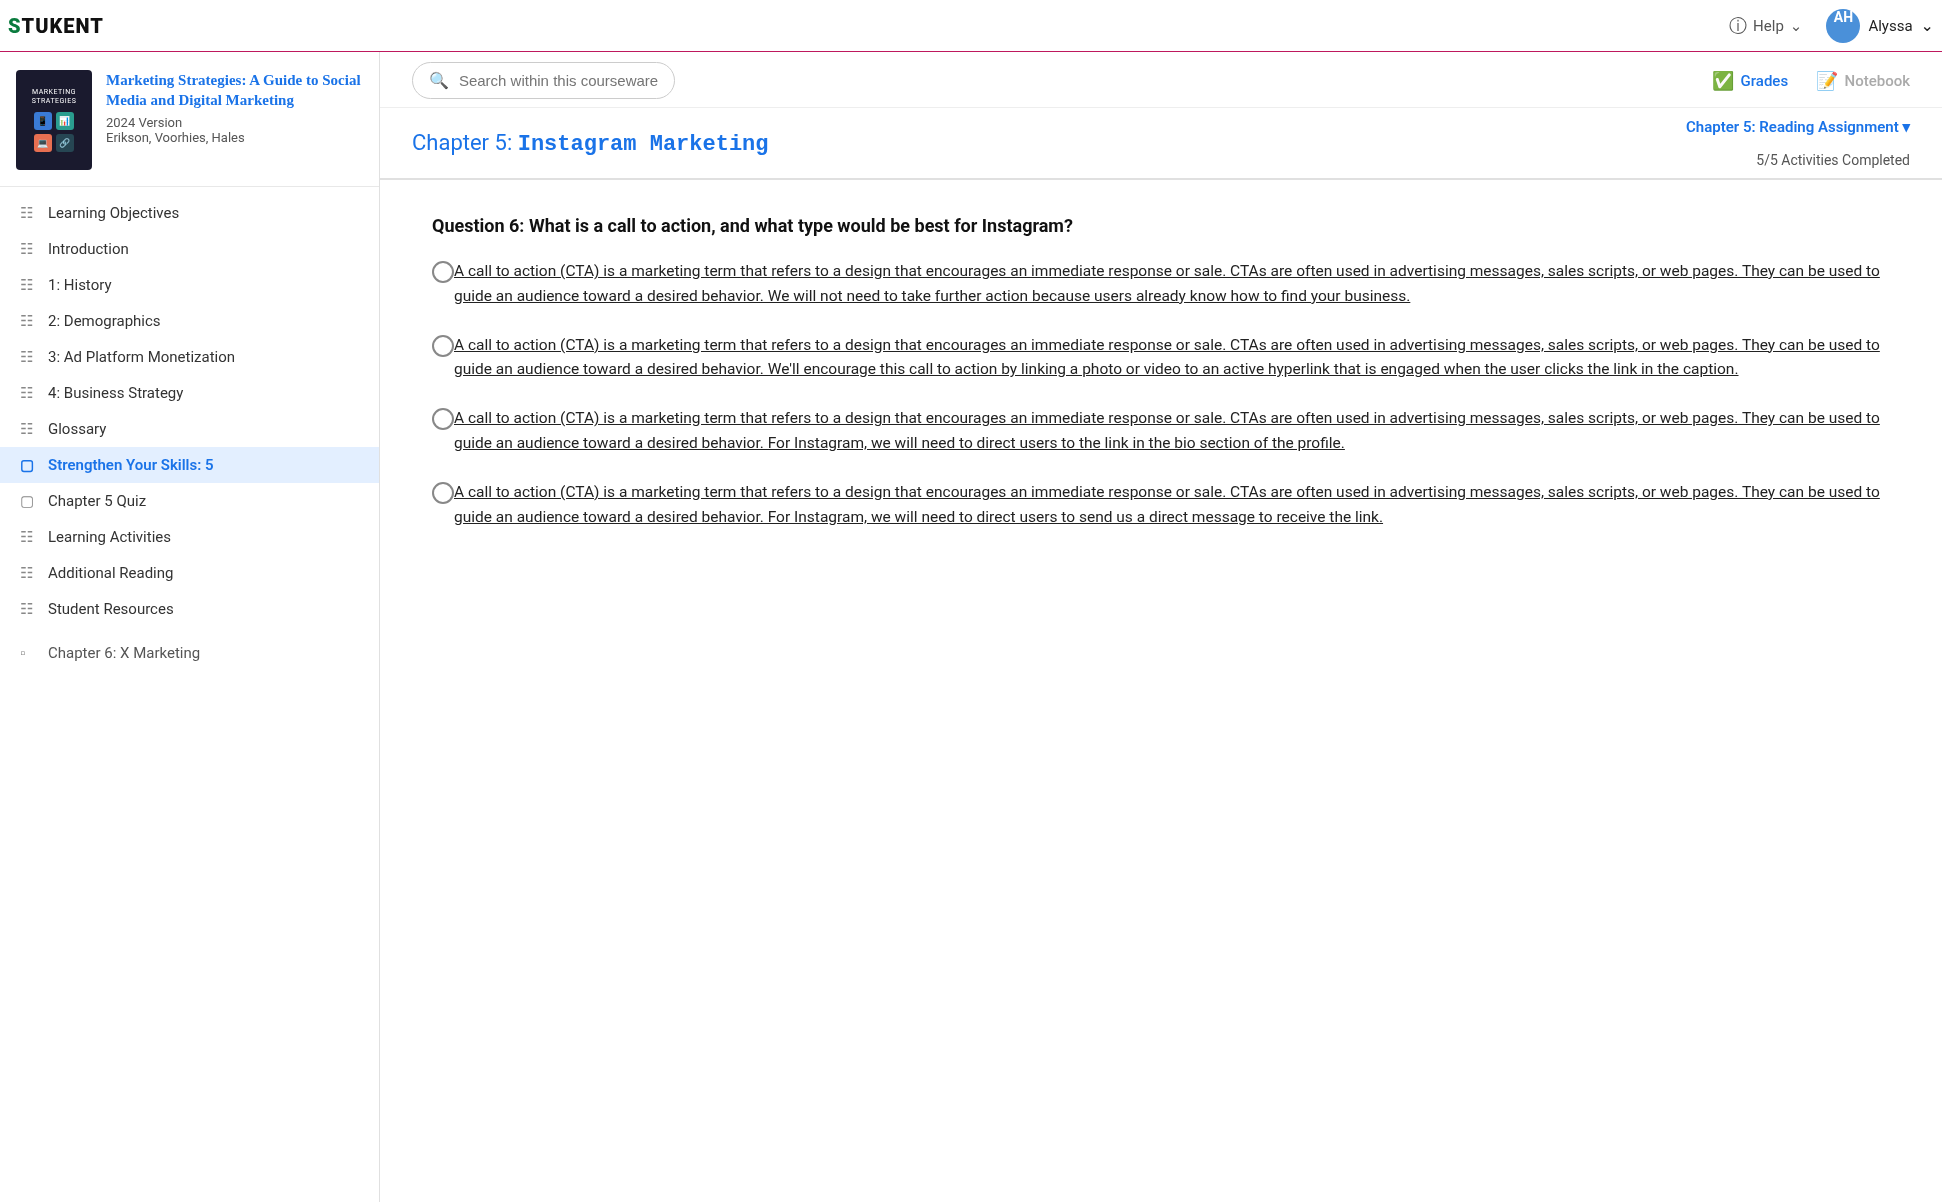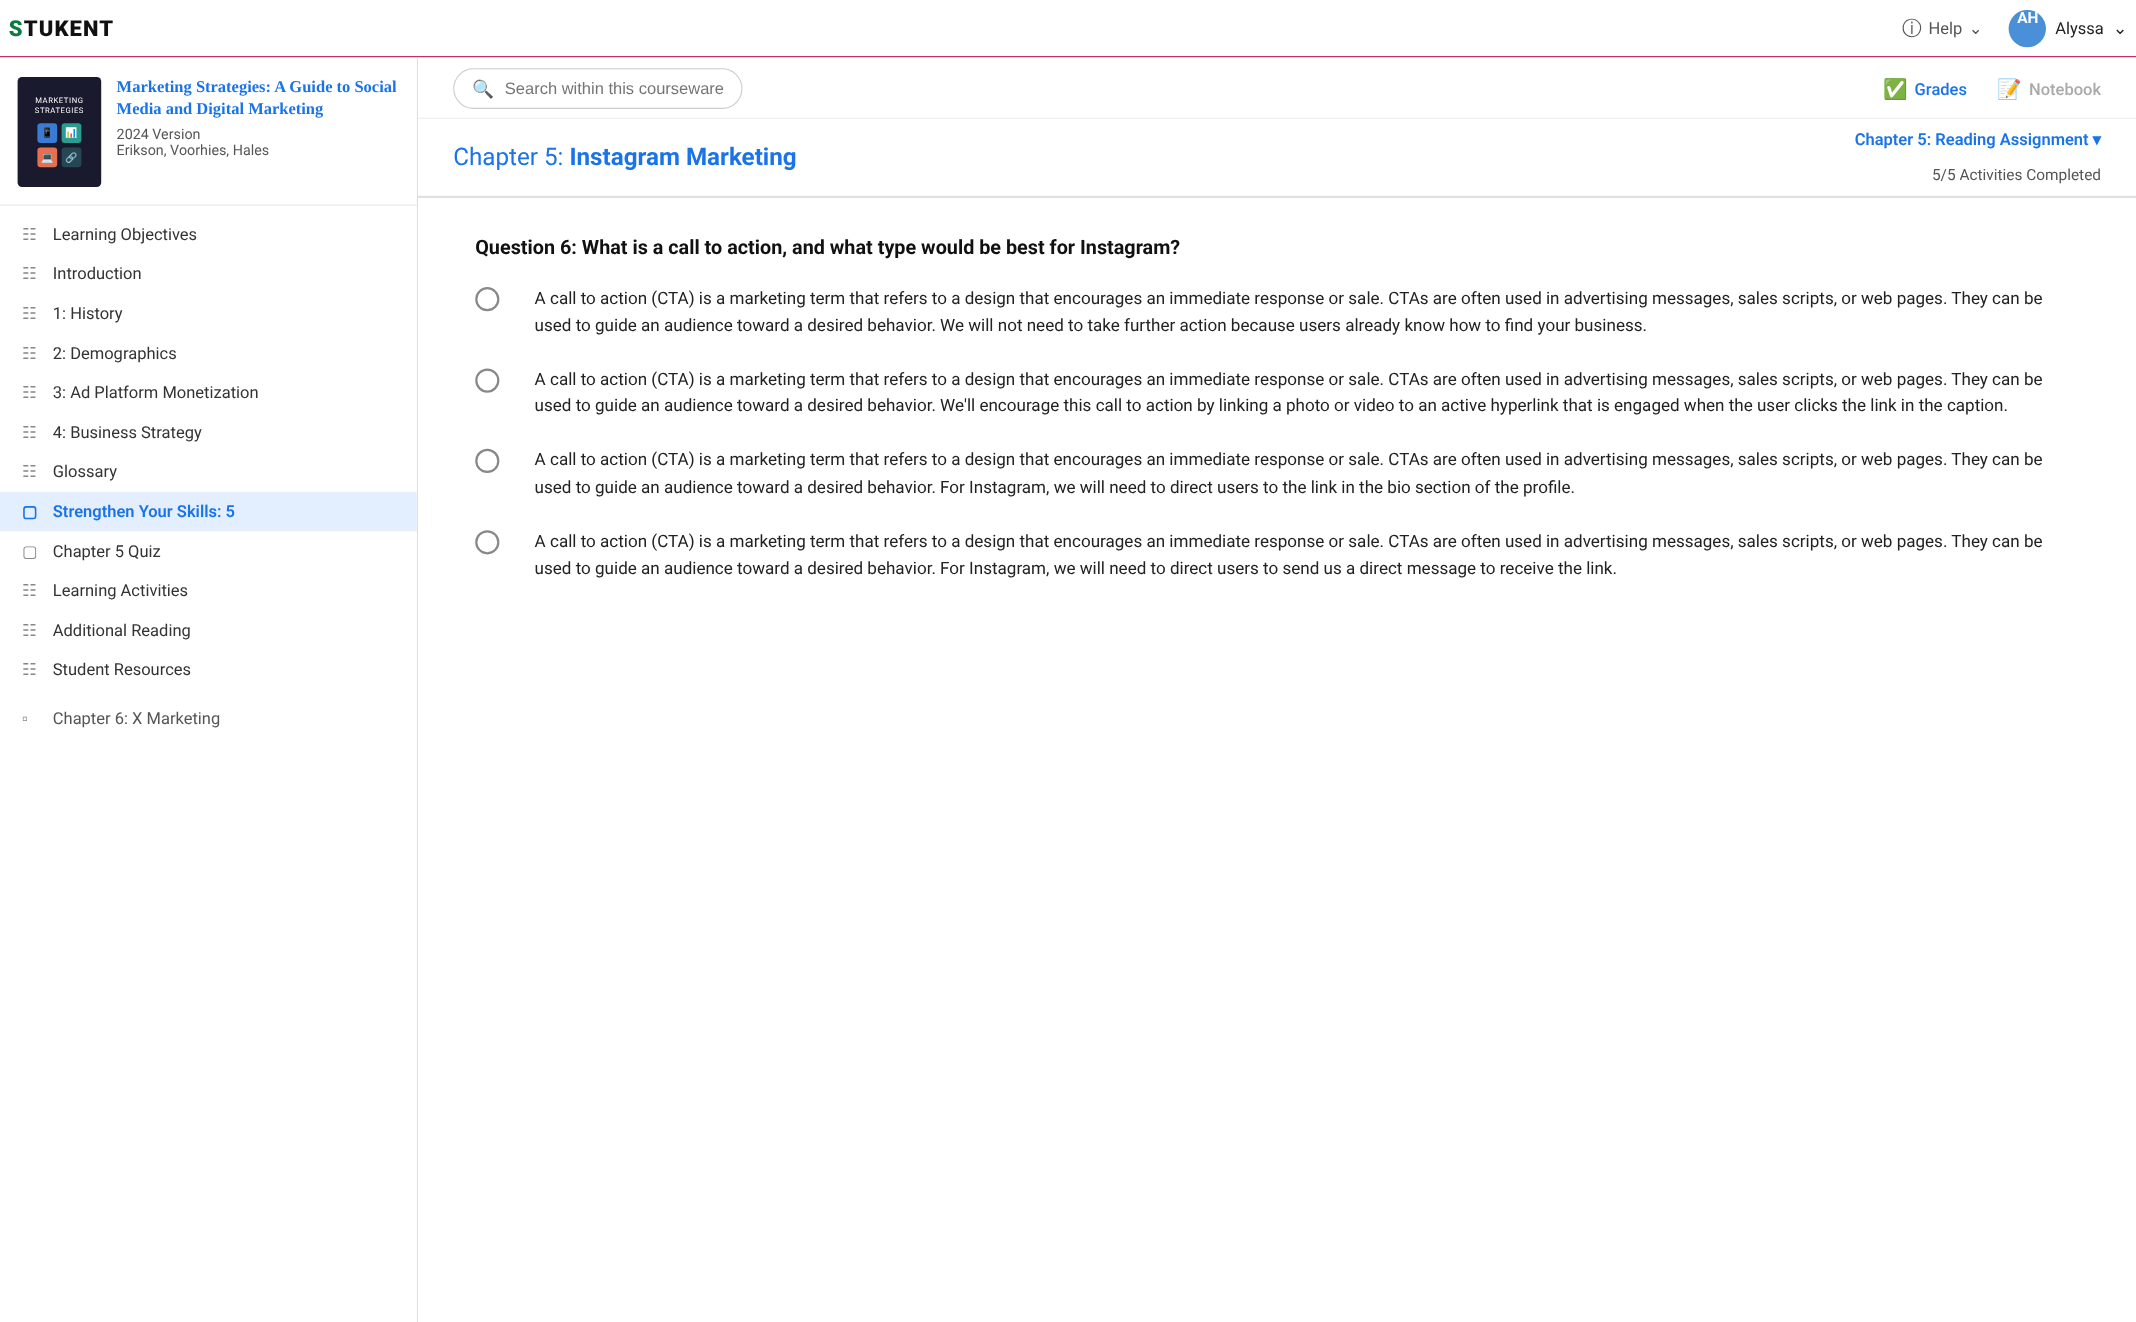--- a/index.html
+++ b/index.html
@@ -71,21 +71,21 @@
       display: flex; align-items: center; gap: 10px;
       padding: 9px 20px; cursor: pointer; font-size: 15px; color: #333;
     }
     .sidebar-item.active { background: #e3efff; color: #1a73e8; font-weight: 600; }
     .sidebar-item-icon { color: #888; font-size: 15px; flex-shrink: 0; width: 18px; }
     .sidebar-item.active .sidebar-item-icon { color: #1a73e8; }
 
     
     .main-content { flex: 1; overflow-y: auto; background: #f7f7f7; display: flex; flex-direction: column; }
     .chapter-title { font-size: 22px; color: #1a73e8; }
-    .chapter-title strong { font-weight: 700; }
+    .chapter-title strong { font-weight: 700; font-family: Liberation Mono, monospace; }
     .chapter-title span { font-weight: 400; }
     .chapter-nav-right { text-align: right; }
     .chapter-assignment-link { font-size: 15px; color: #1a73e8; font-weight: 600; cursor: pointer; }
     .chapter-progress { font-size: 14px; color: #555; margin-top: 16px; }
     .search-bar {
       display: flex; align-items: center; gap: 10px;
       border: 1px solid #ccc; border-radius: 24px;
       padding: 8px 16px; max-width: 520px; background: #fff;
     }
     .search-icon { color: #888; font-size: 16px; }
@@ -98,22 +98,22 @@
     
     .content-area {
       padding: 32px 52px; background: #fff; margin: 0; flex: 1;
     }
 
     .question-block { margin-bottom: 32px; }
     .question-title { font-size: 18px; font-weight: 700; color: #111; margin-bottom: 20px; line-height: 1.5; }
     .question-title .q-label { font-weight: 700; }
 
     .answer-option {
-      display: flex; align-items: flex-start; gap: 32px;
-      margin-bottom: 24px; cursor: pointer;
+      display: flex; align-items: flex-start; gap: 0;
+      margin-bottom: 24px; cursor: pointer; text-decoration: underline;
     }
     .radio-circle {
       width: 22px; height: 22px; border-radius: 50%;
       border: 2px solid #888; background: #fff; flex-shrink: 0; margin-top: 2px;
       display: flex; align-items: center; justify-content: center;
     }
     .answer-text { font-size: 15.5px; color: #222; line-height: 1.6; flex: 1; }
 
     
     .top-section {

